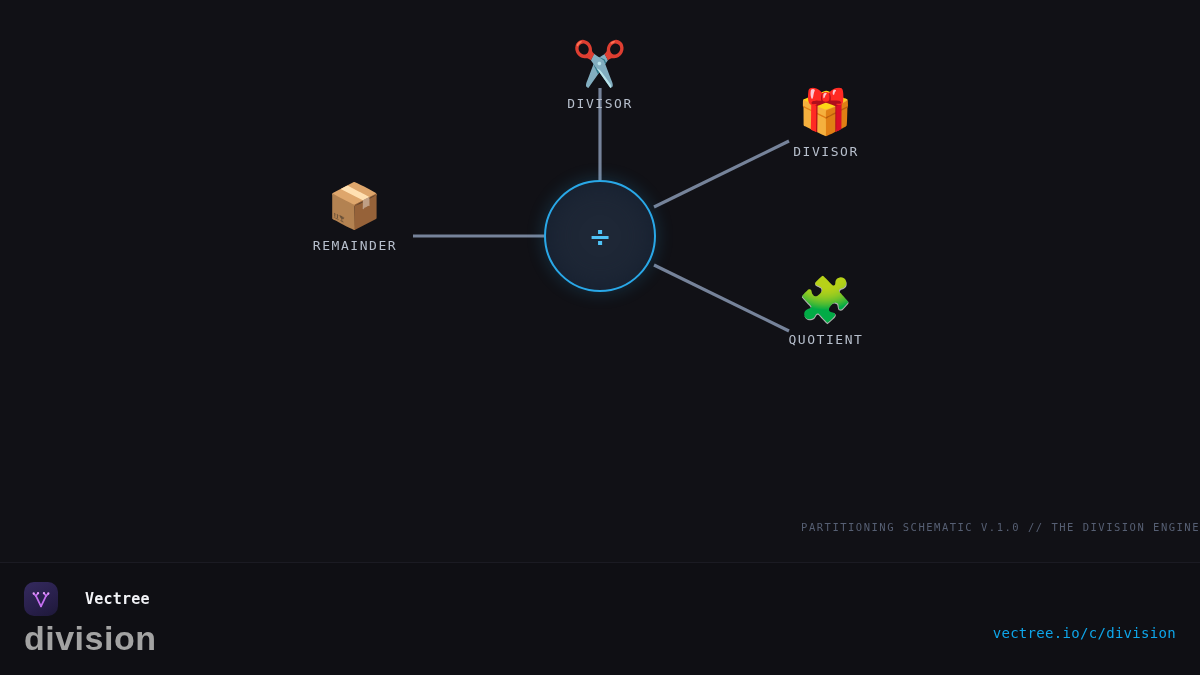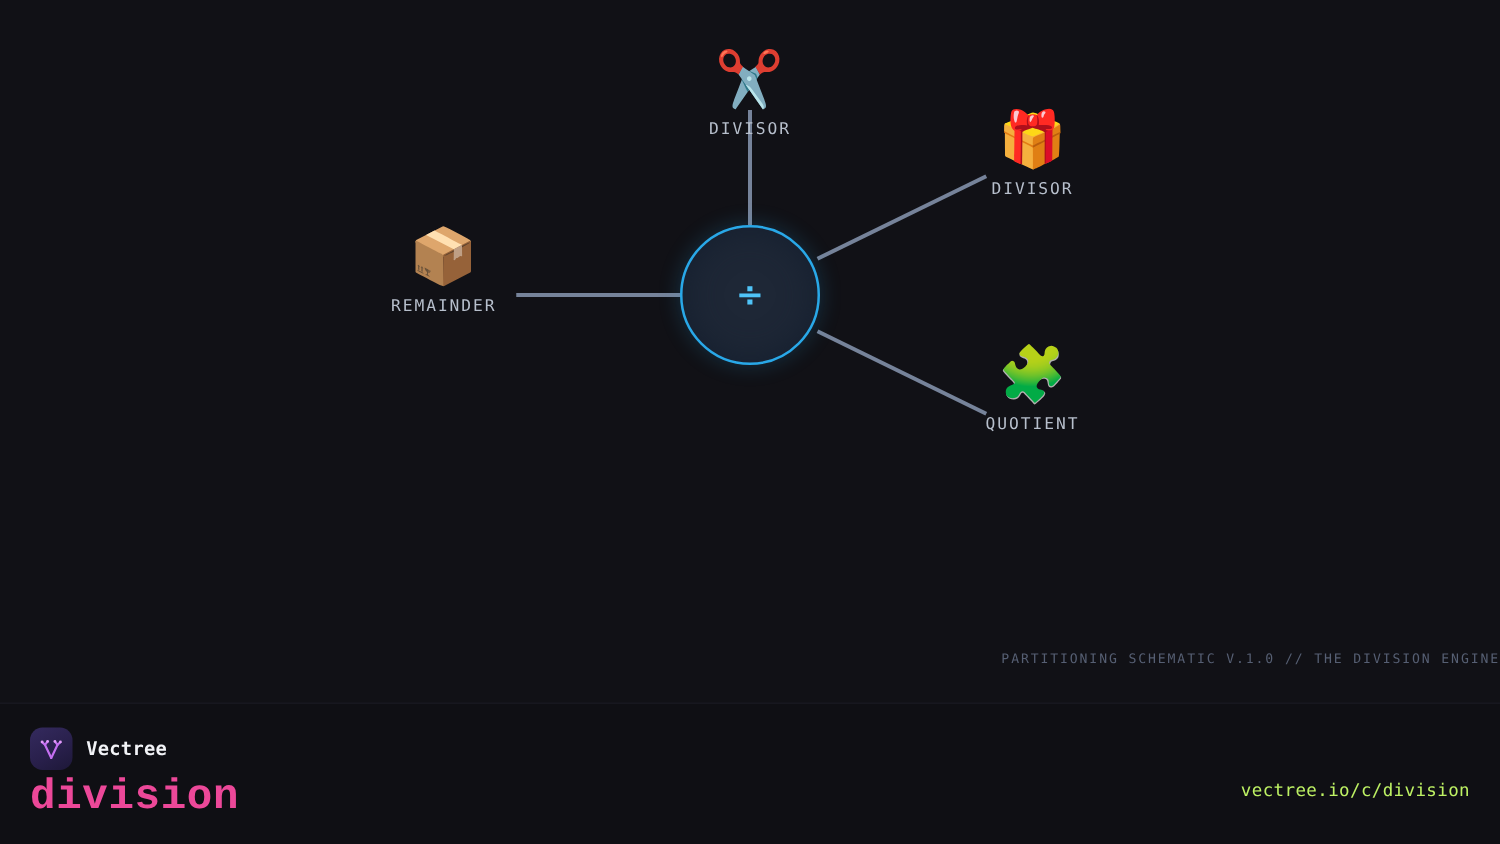--- a/index.html
+++ b/index.html
@@ -116,21 +116,21 @@
     background: #0f0f14;
     border-top: 1px solid #1b1b23;
   }
 
   #brand-row {
     position: absolute;
     left: 24px;
     top: 19px;
     display: flex;
     align-items: center;
-    gap: 11px;
+    gap: 27px;
   }
 
   #brand-logo {
     width: 34px;
     height: 34px;
     border-radius: 10px;
     background: linear-gradient(150deg, #342a5e 0%, #281f4a 60%, #1d1838 100%);
     display: flex;
     align-items: center;
     justify-content: center;
@@ -144,32 +144,32 @@
     letter-spacing: 0.2px;
     font-family: "DejaVu Sans Mono", "Liberation Mono", monospace;
   }
 
   #page-title {
     position: absolute;
     left: 24px;
     top: 55px;
     font-size: 34px;
     font-weight: 700;
-    color: #ec4899;
+    color: #a3a3a3;
     letter-spacing: 0.5px;
     line-height: 40px;
-    font-family: Liberation Mono, monospace;
+    font-family: Liberation Sans, sans-serif;
   }
 
   #footer-url {
     position: absolute;
     right: 24px;
     top: 62px;
     font-size: 14px;
-    color: #bef264;
+    color: #0ea5e9;
     letter-spacing: 0.3px;
     font-family: "DejaVu Sans Mono", "Liberation Mono", monospace;
   }
 </style>
 </head>
 <body>
 
 <div id="stage">
 
   <svg id="wires" viewBox="0 0 1200 560" width="1200" height="560">

